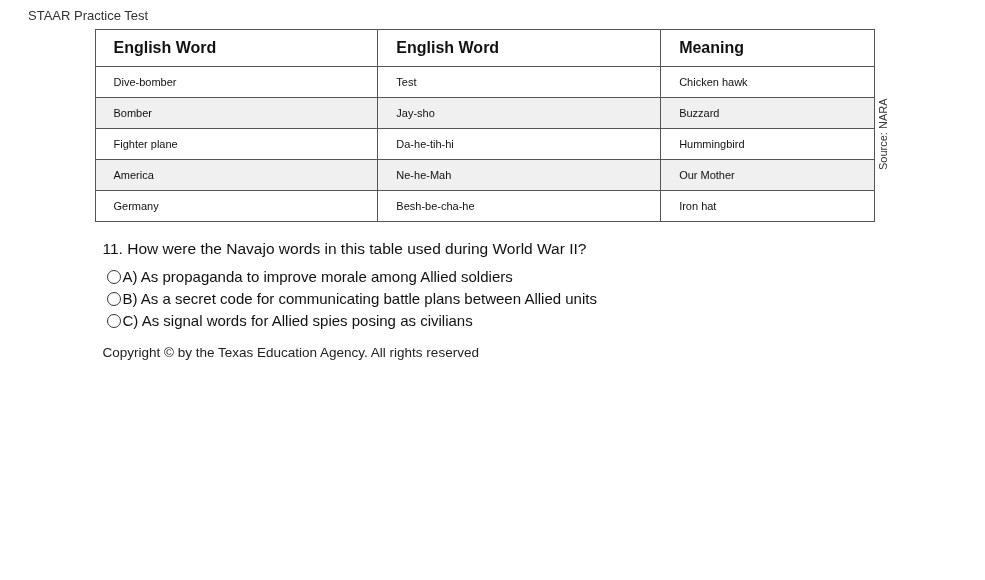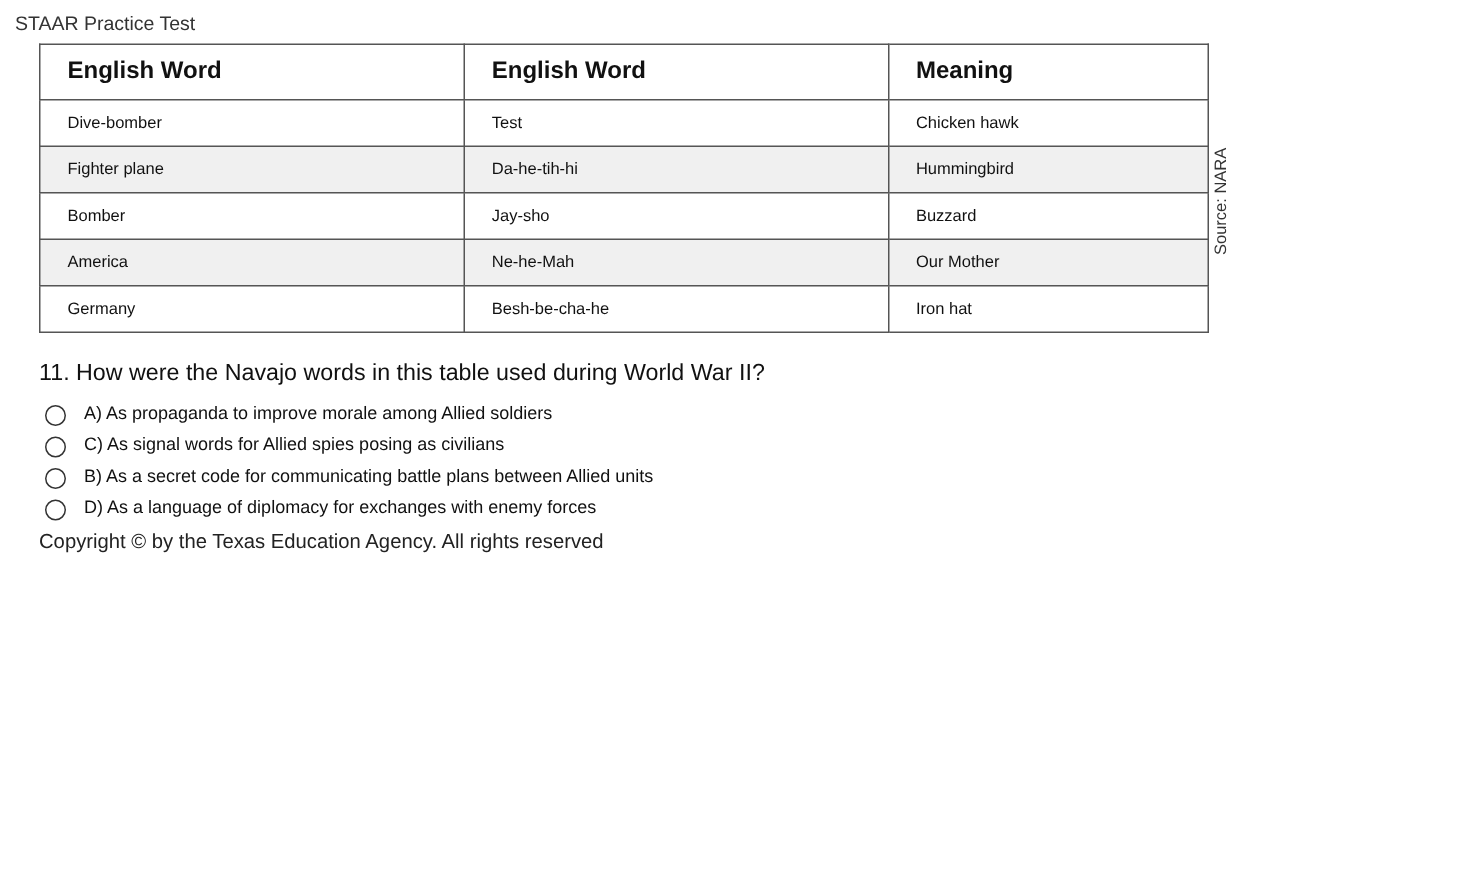--- a/index.html
+++ b/index.html
@@ -8,27 +8,27 @@
       background: #fff;
       width: 985px;
       min-height: 580px;
       padding: 8px 0 0 0;
       font-size: 15px;
       color: #111;
     }
     .page-header {
       font-size: 13px;
       color: #333;
-      padding: 0 0 6px 10px;
+      padding: 0 0 6px 28px;
     }
     .main-content {
       display: flex;
       flex-direction: column;
-      align-items: flex-start;
-      padding: 0 26px;
+      align-items: center;
+      padding: 0 4px;
     }
     .table-wrapper {
       position: relative;
       display: flex;
       align-items: stretch;
     }
     table {
       border-collapse: collapse;
       width: 780px;
       margin-bottom: 18px;
@@ -57,37 +57,37 @@
       color: #333;
       padding: 4px 2px;
       align-self: stretch;
       display: flex;
       align-items: center;
       justify-content: center;
       white-space: nowrap;
     }
     .question-section {
       width: 780px;
-      margin-bottom: 0;
+      margin-bottom: 10px;
     }
     .question-text {
       font-size: 15.5px;
       margin-bottom: 10px;
     }
     .answer-options {
       display: flex;
       flex-direction: column;
       gap: 5px;
       margin-left: 4px;
     }
     .answer-option {
       display: flex;
       align-items: flex-start;
-      gap: 12px;
-      font-size: 12px;
+      gap: 2px;
+      font-size: 15px;
     }
     .radio-circle {
       width: 14px;
       height: 14px;
       border: 1.5px solid #333;
       border-radius: 50%;
       display: inline-block;
       flex-shrink: 0;
       margin-top: 2px;
     }
@@ -115,28 +115,28 @@
           <th>Meaning</th>
         </tr>
       </thead>
       <tbody>
       <tr>
             <td>Dive-bomber</td>
             <td>Test</td>
             <td>Chicken hawk</td>
           </tr>
           <tr>
+            <td>Bomber</td>
+            <td>Jay-sho</td>
+            <td>Buzzard</td>
+          </tr>
+          <tr>
             <td>Fighter plane</td>
             <td>Da-he-tih-hi</td>
             <td>Hummingbird</td>
-          </tr>
-          <tr>
-            <td>Bomber</td>
-            <td>Jay-sho</td>
-            <td>Buzzard</td>
           </tr>
           <tr>
             <td>America</td>
             <td>Ne-he-Mah</td>
             <td>Our Mother</td>
           </tr>
           <tr>
             <td>Germany</td>
             <td>Besh-be-cha-he</td>
             <td>Iron hat</td>
@@ -151,27 +151,23 @@
       <span>11. </span>
       <span>How were the Navajo words in this table used during World War II?</span>
     </div>
     <div class="answer-options">
     <div class="answer-option">
           <span class="radio-circle"></span>
           <span>A) As propaganda to improve morale among Allied soldiers</span>
         </div>
         <div class="answer-option">
           <span class="radio-circle"></span>
-          <span>C) As signal words for Allied spies posing as civilians</span>
-        </div>
-        <div class="answer-option">
-          <span class="radio-circle"></span>
           <span>B) As a secret code for communicating battle plans between Allied units</span>
         </div>
         <div class="answer-option">
           <span class="radio-circle"></span>
-          <span>D) As a language of diplomacy for exchanges with enemy forces</span>
+          <span>C) As signal words for Allied spies posing as civilians</span>
         </div>
       </div>
   </div>
 
   <div class="copyright-text">Copyright © by the Texas Education Agency. All rights reserved</div>
 </div>
 
 </body></html>

